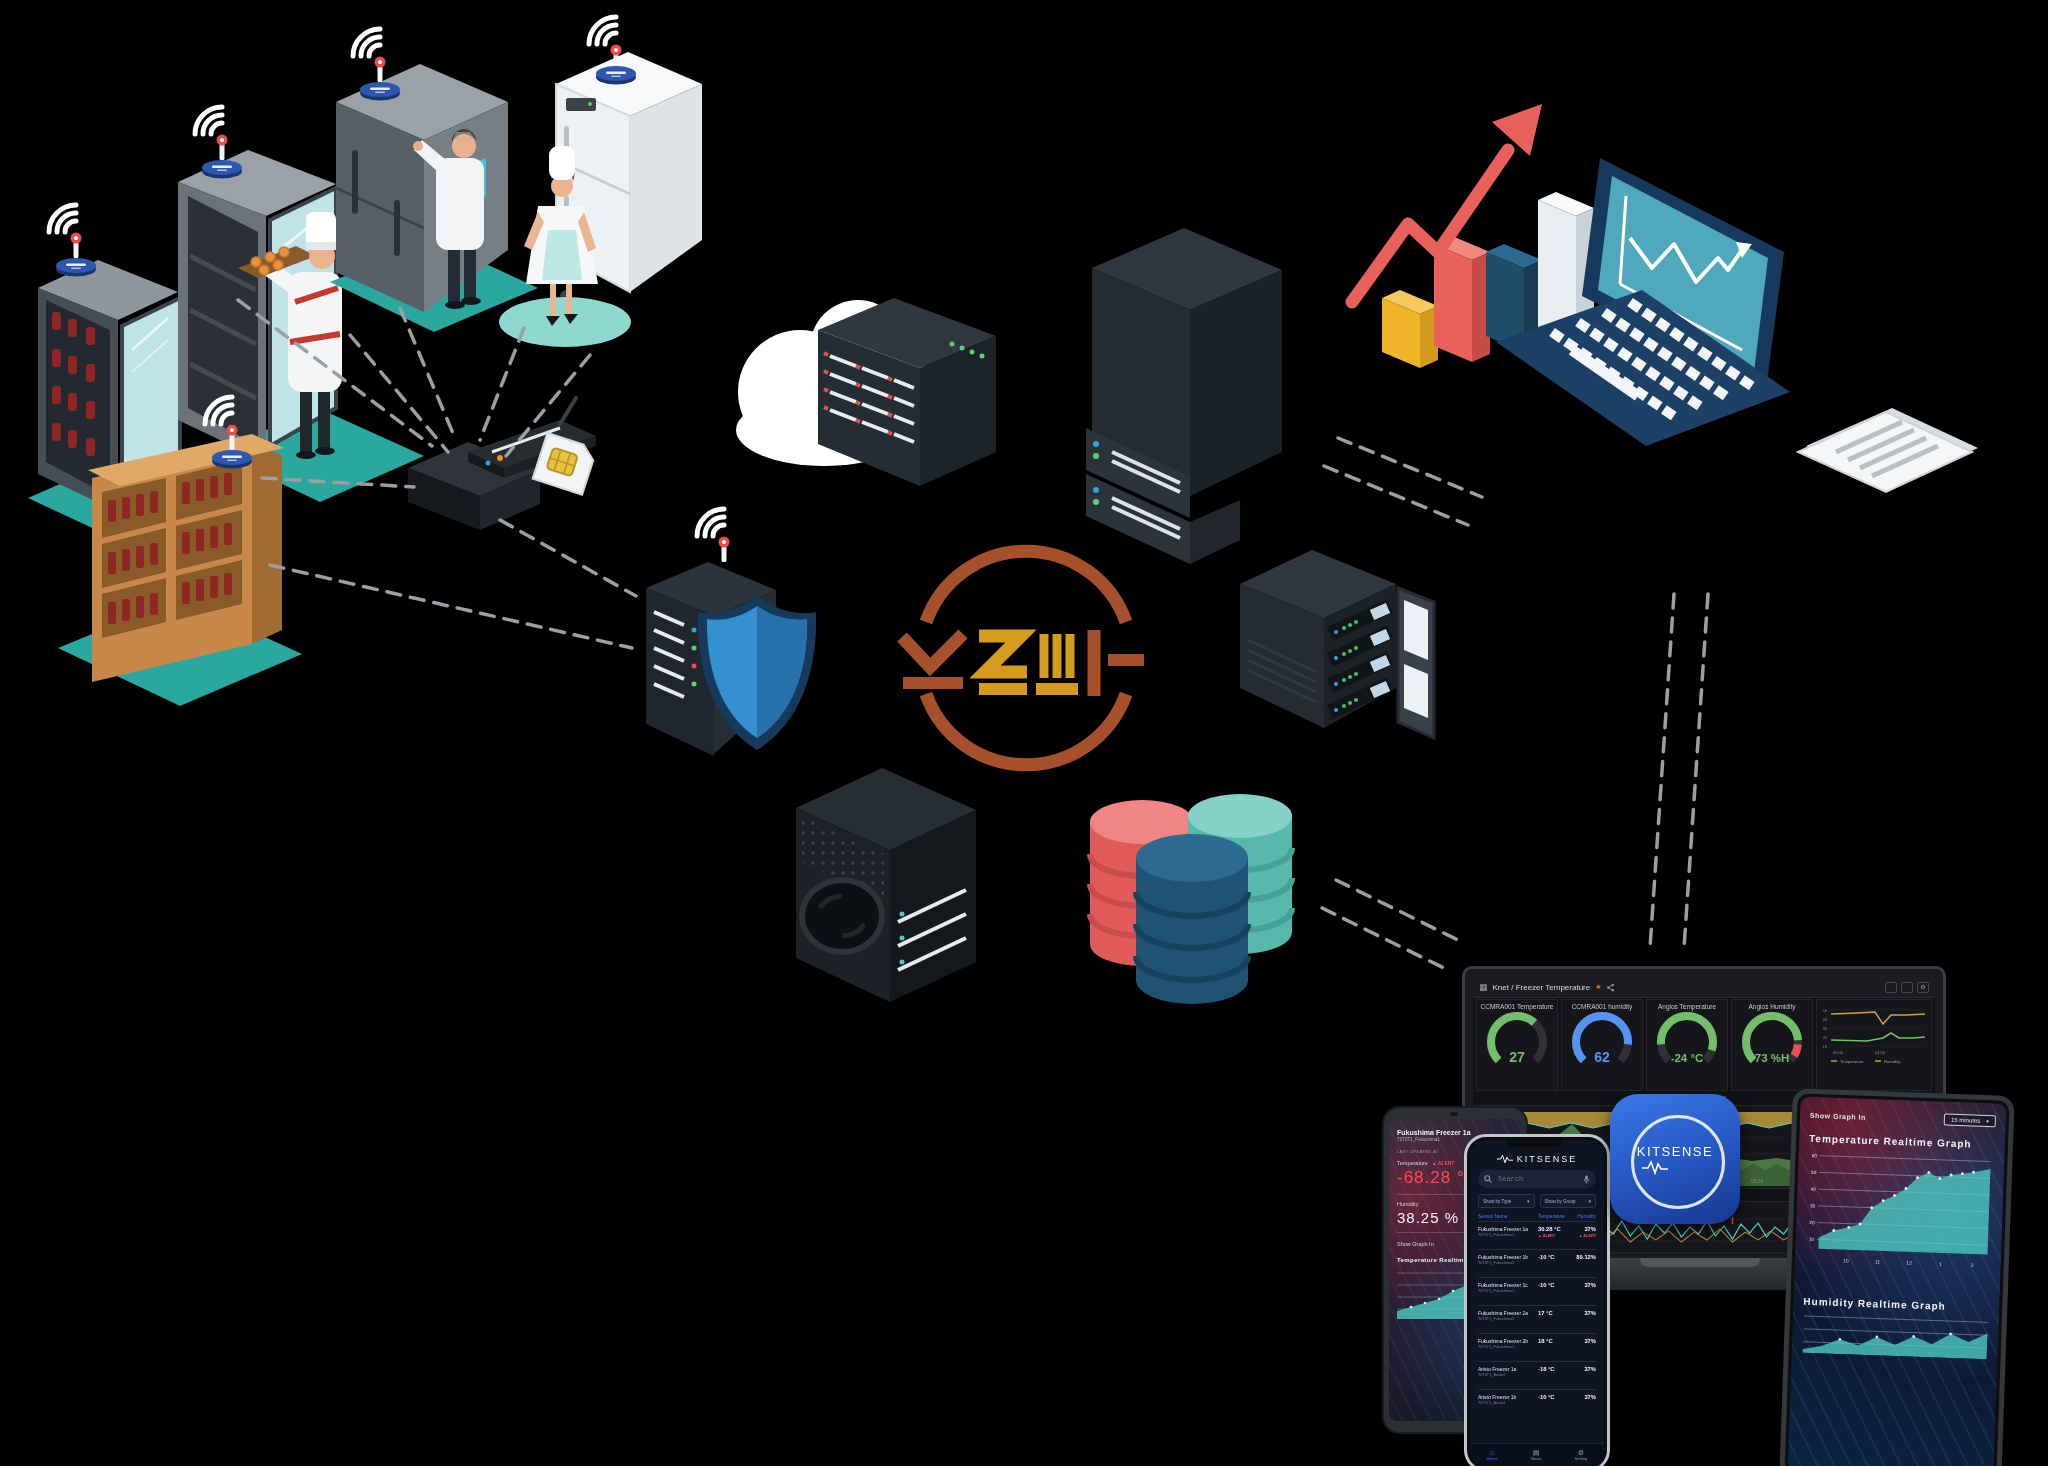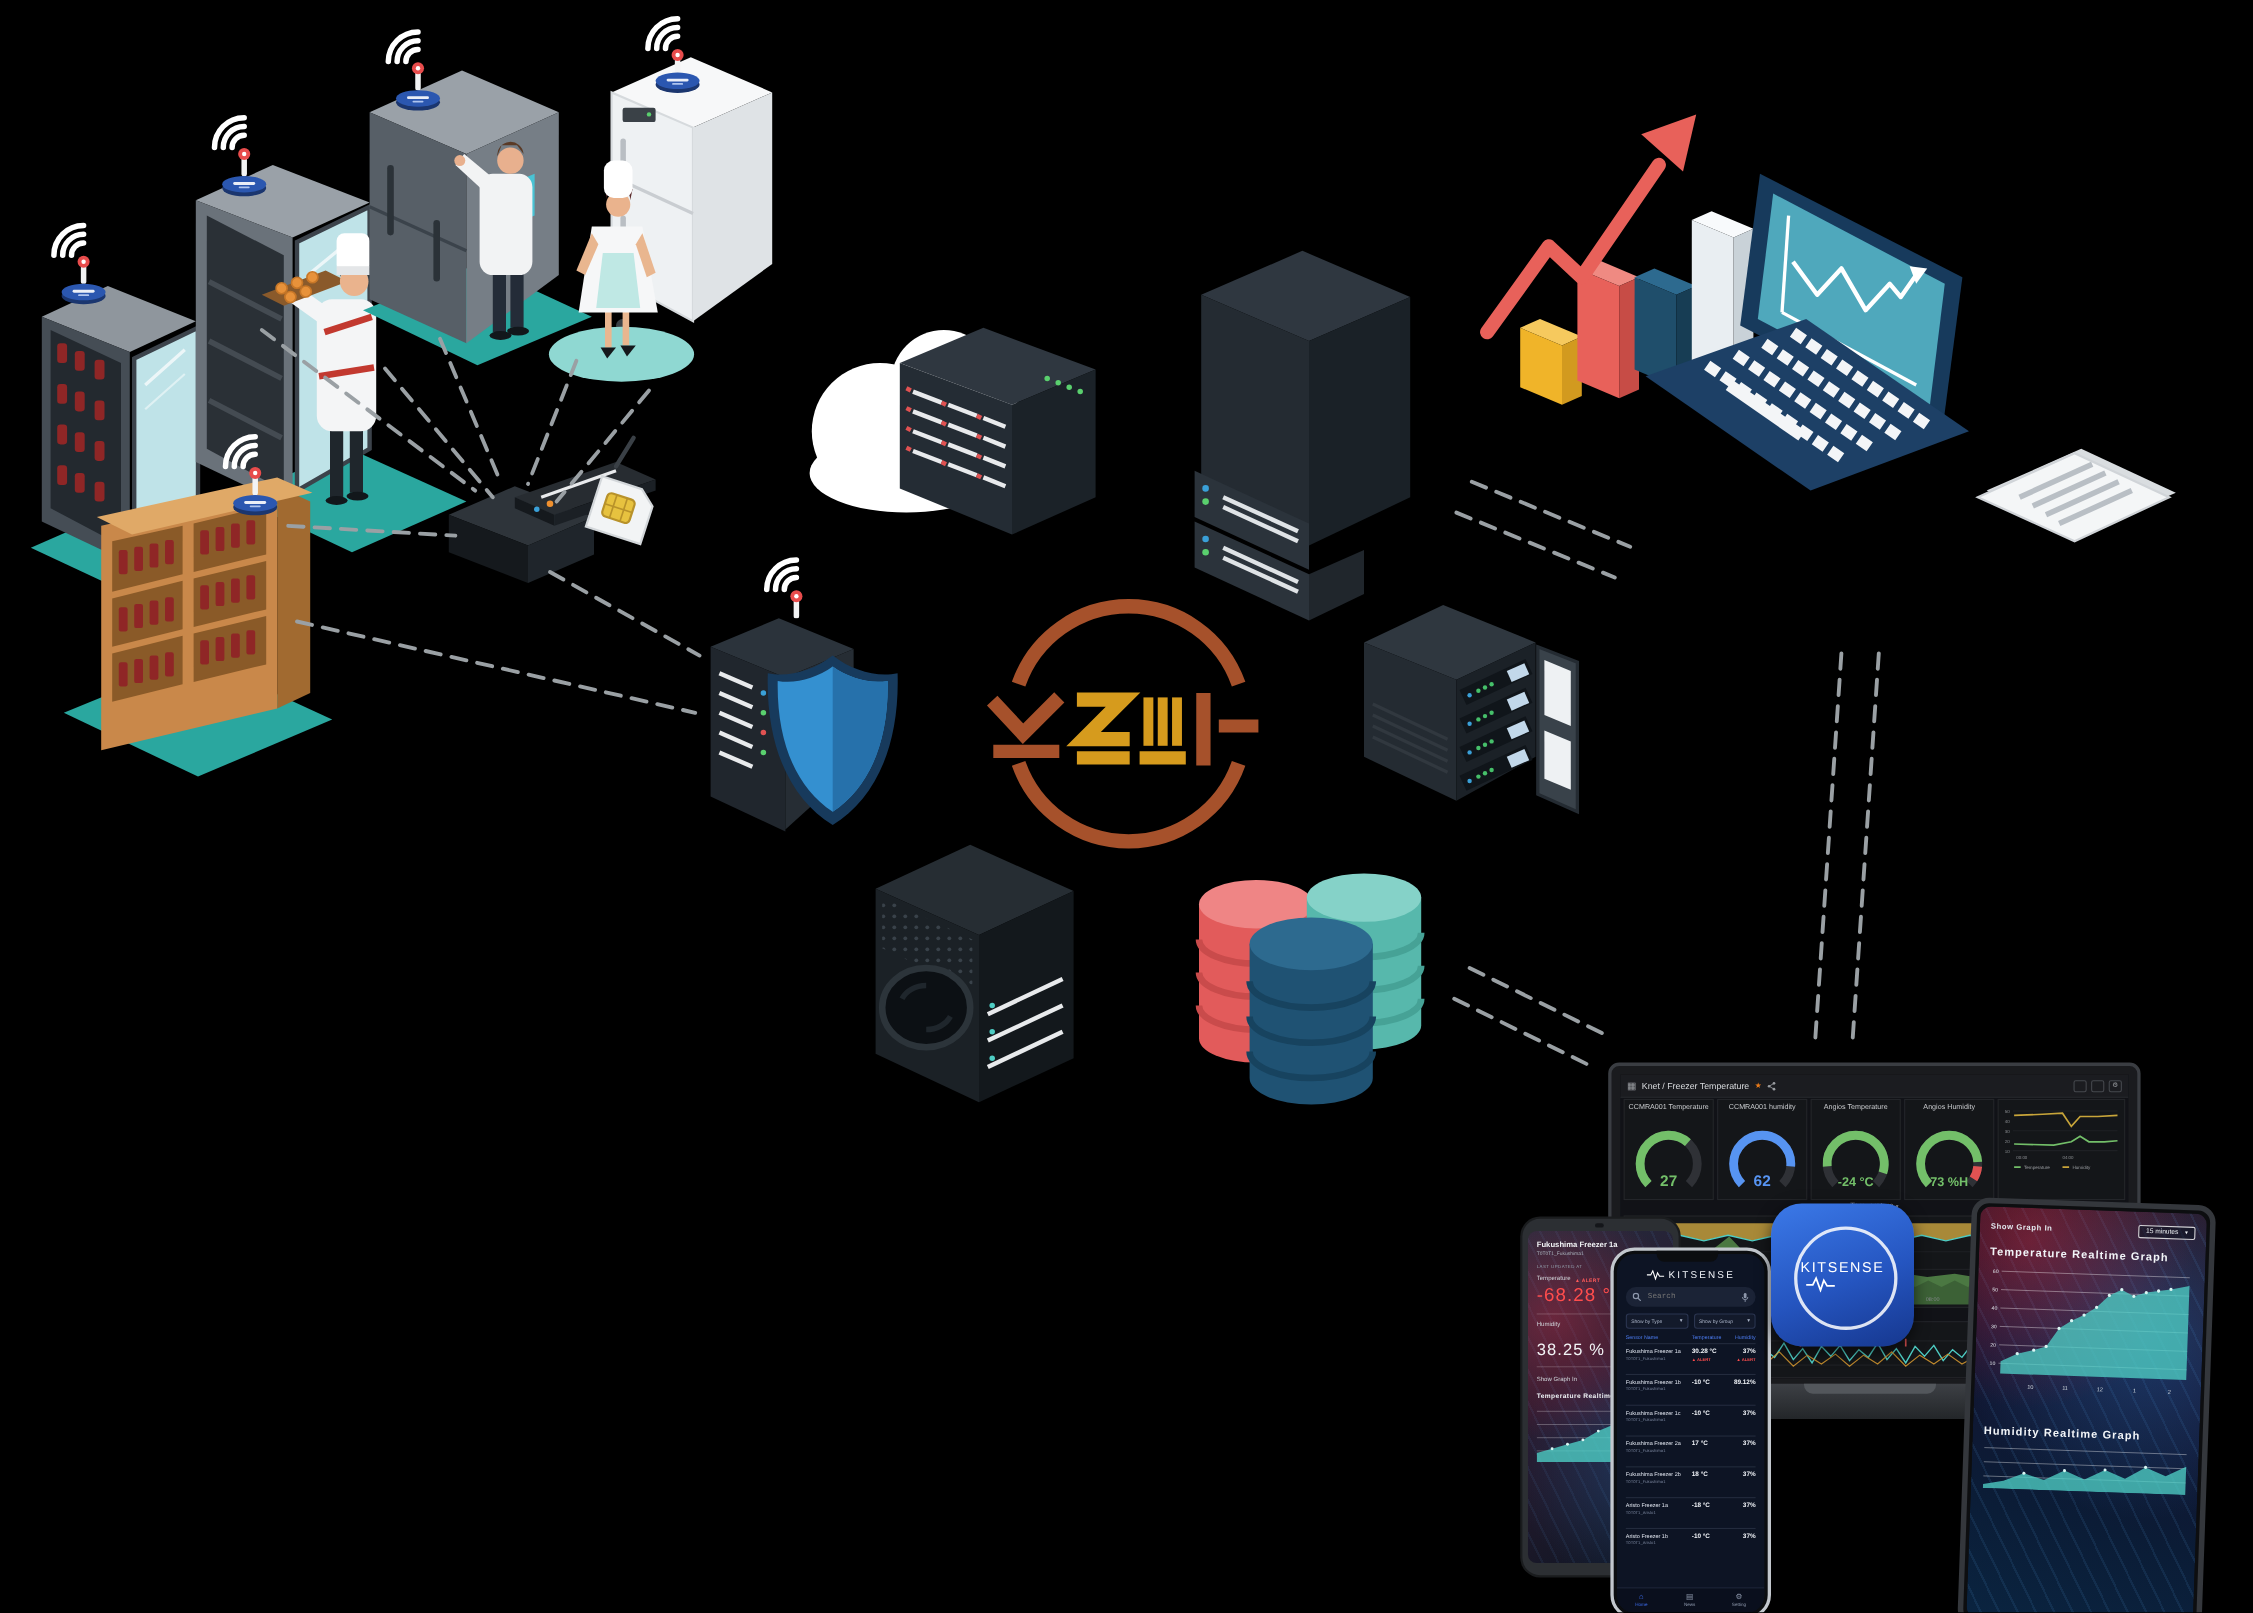--- a/index.html
+++ b/index.html
@@ -21,21 +21,21 @@
   .d-top .apps{color:#9a9da1;font-size:9px;}
   .d-title{font-size:8px;color:#d8dadd;}
   .d-star{color:#eb7b18;font-size:7px;}
   .d-share{width:9px;height:9px;}
   .d-top-right{margin-left:auto;display:flex;gap:4px;align-items:center;}
   .tb-box{width:10px;height:9px;border:1px solid #45484d;border-radius:2px;color:#9a9da1;font-size:6px;
           line-height:8px;text-align:center;}
 
   .d-gauges{position:absolute;left:0;top:22px;right:0;height:92px;display:flex;gap:3px;padding:0 3px;}
   .panel{background:#141619;border:1px solid #232529;}
-  .gauge-p{width:80px;display:flex;flex-direction:column;align-items:center;justify-content:space-between;}
+  .gauge-p{width:80px;display:flex;flex-direction:column;align-items:center;}
   .gtitle{font-size:6.5px;color:#c7c9cc;margin-top:3px;white-space:nowrap;}
   .mini-p{flex:1;display:flex;flex-direction:column;}
 
   .d-select{position:absolute;left:0;top:116px;right:0;height:11px;text-align:center;color:#9a9da1;font-size:7px;}
   .d-main{position:absolute;left:3px;top:128px;right:3px;height:82px;background:#141619;border:1px solid #232529;}
   .d-legend{position:absolute;left:0;top:212px;right:0;height:10px;text-align:center;font-size:6px;color:#c8a53a;}
   .d-bottom{position:absolute;left:3px;top:224px;right:3px;height:52px;display:flex;gap:3px;}
   .hum-p{flex:1;}
   .hum-title{font-size:6.5px;color:#c7c9cc;text-align:center;margin-top:2px;}
   .side-p{width:112px;display:flex;padding:4px 3px;gap:3px;}
@@ -52,21 +52,21 @@
       repeating-linear-gradient(64deg,transparent 0 11px,rgba(90,160,230,.08) 11px 13px),
       linear-gradient(150deg,#232b3e 0%,#2a1a2e 45%,#0e1624 100%);
     color:#e8eaec;padding:10px 8px;box-sizing:border-box;}
   .a-name{font-size:7px;font-weight:bold;color:#f0f2f4;}
   .a-id{font-size:4.5px;color:#aab3bd;margin-top:1px;}
   .a-upd{font-size:4px;color:#93a0ac;margin-top:7px;letter-spacing:.4px;}
   .a-row{display:flex;align-items:center;gap:4px;margin-top:6px;}
   .a-lbl{font-size:5.5px;color:#cfd4d9;}
   .alert-badge{font-size:4.5px;color:#ff5a5a;font-weight:bold;letter-spacing:.3px;}
   .a-temp{font-size:17px;font-weight:300;color:#ff4d4d;letter-spacing:1px;margin-top:2px;}
-  .a-hum{font-size:15px;font-weight:300;color:#f2f4f6;letter-spacing:1px;margin-top:12px;}
+  .a-hum{font-size:15px;font-weight:300;color:#f2f4f6;letter-spacing:1px;margin-top:2px;}
   .a-div{height:1px;background:rgba(255,255,255,.18);margin-top:6px;}
   .a-graphrow{display:flex;align-items:center;justify-content:space-between;margin-top:6px;}
   .a-pill{border:1px solid rgba(255,255,255,.7);border-radius:2px;font-size:4.5px;padding:1px 4px;color:#e8ecef;
           background:rgba(8,16,26,.55);display:flex;gap:3px;align-items:center;}
   .a-gtitle{font-size:6px;font-weight:bold;color:#eef1f4;margin-top:8px;letter-spacing:.4px;}
 
   
   .iphone{position:absolute;left:1464px;top:1134px;width:140px;height:332px;background:#0b0d10;border-radius:22px;
           border:3px solid #c2c7cd;z-index:4;}
   .inotch{position:absolute;left:39px;top:0;width:56px;height:10px;background:#0b0d10;border-radius:0 0 7px 7px;z-index:2;}

